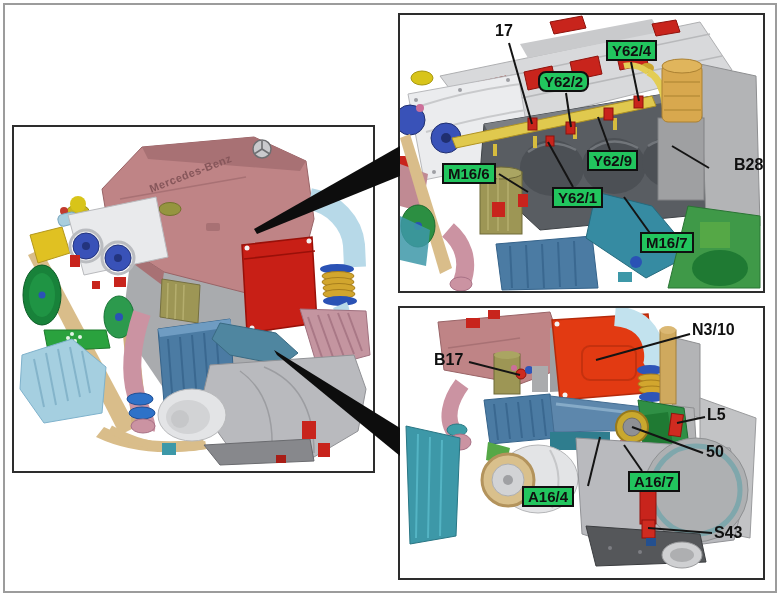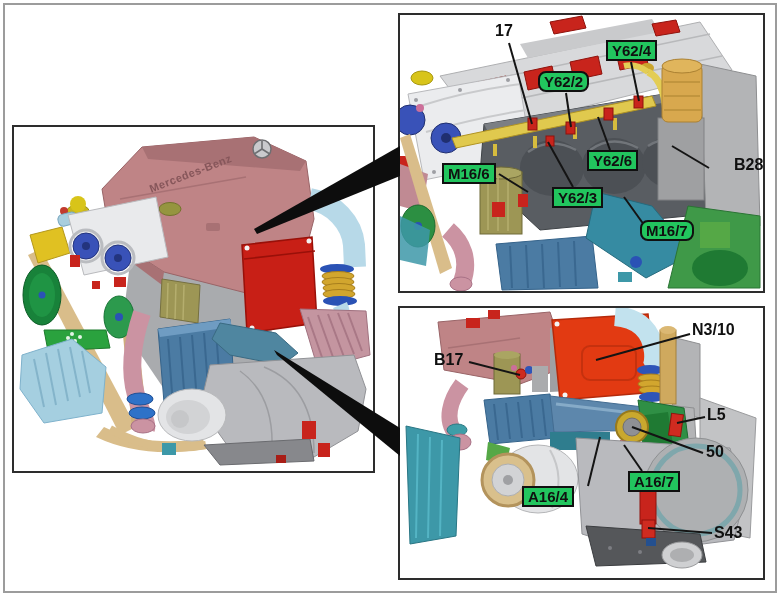--- a/index.html
+++ b/index.html
@@ -380,25 +380,25 @@
       <line x1="703" y1="453" x2="632" y2="427" stroke="#141414" stroke-width="2"></line>
       <line x1="588" y1="486" x2="600" y2="437" stroke="#141414" stroke-width="2"></line>
       <line x1="642" y1="471" x2="624" y2="445" stroke="#141414" stroke-width="2"></line>
       <line x1="712" y1="533" x2="648" y2="528" stroke="#141414" stroke-width="2"></line>
     </svg>
 
   <div id="callouts">
       <div class="callout" style="left: 495px; top: 22px;">17</div>
       <div class="callout boxed" style="left: 538px; top: 71px; border-radius: 8px;">Y62/2</div>
       <div class="callout boxed" style="left: 606px; top: 40px;">Y62/4</div>
-      <div class="callout boxed" style="left: 587px; top: 150px;">Y62/6</div>
+      <div class="callout boxed" style="left: 587px; top: 150px;">Y62/9</div>
       <div class="callout" style="left: 711px; top: 156px; margin-left: 23px;">B28</div>
       <div class="callout boxed" style="left: 442px; top: 163px;">M16/6</div>
-      <div class="callout boxed" style="left: 552px; top: 187px;">Y62/3</div>
-      <div class="callout boxed" style="left: 640px; top: 220px; border-radius: 8px;">M16/7</div>
+      <div class="callout boxed" style="left: 552px; top: 187px;">Y62/1</div>
+      <div class="callout boxed" style="left: 640px; top: 232px;">M16/7</div>
       <div class="callout" style="left: 692px; top: 321px;">N3/10</div>
       <div class="callout" style="left: 434px; top: 351px;">B17</div>
       <div class="callout" style="left: 707px; top: 406px;">L5</div>
       <div class="callout" style="left: 706px; top: 443px;">50</div>
       <div class="callout boxed" style="left: 522px; top: 486px;">A16/4</div>
       <div class="callout boxed" style="left: 628px; top: 471px;">A16/7</div>
       <div class="callout" style="left: 714px; top: 524px;">S43</div>
     </div>
 </div>
 

